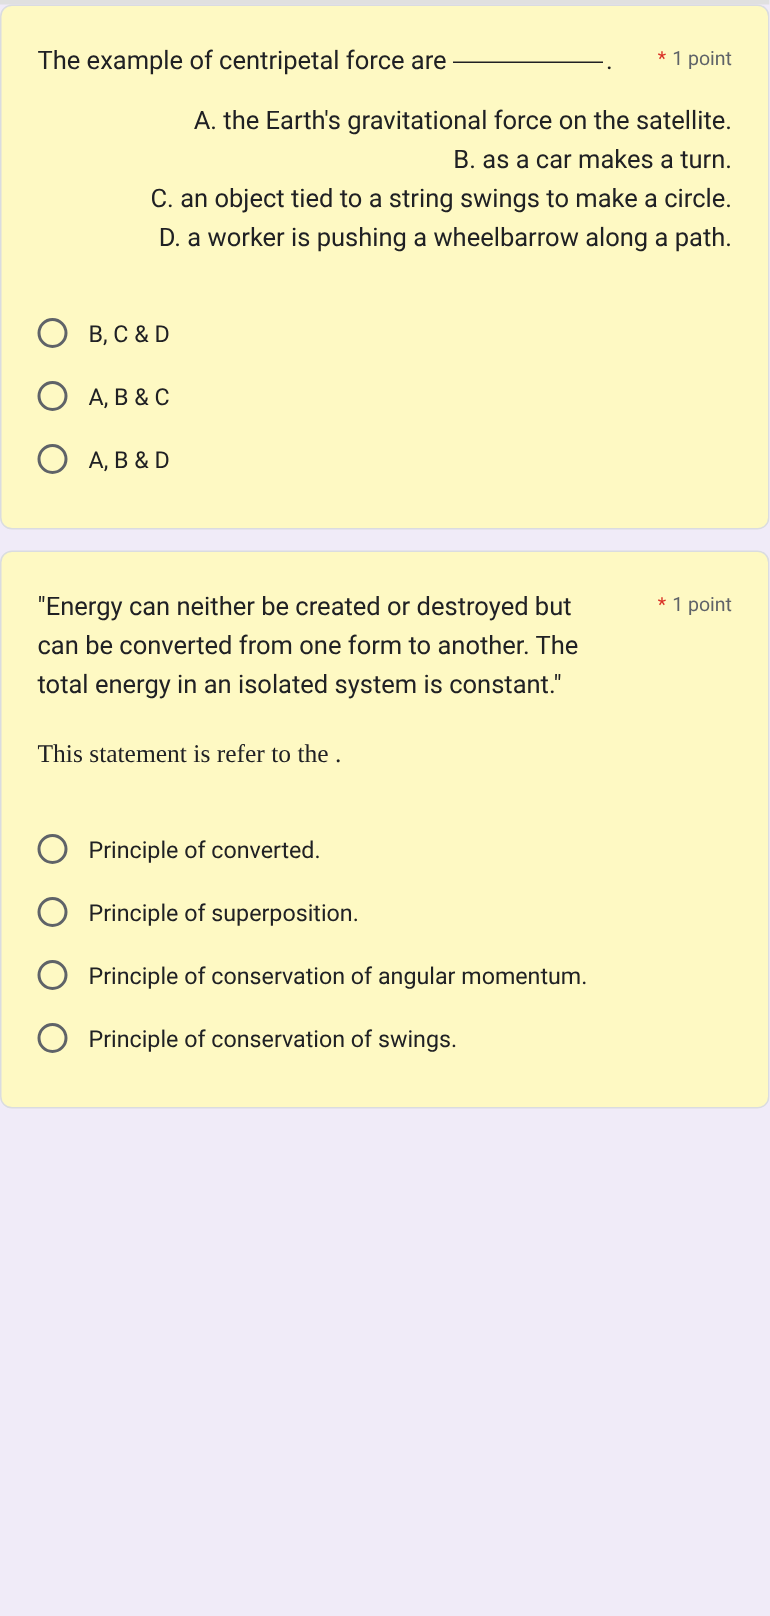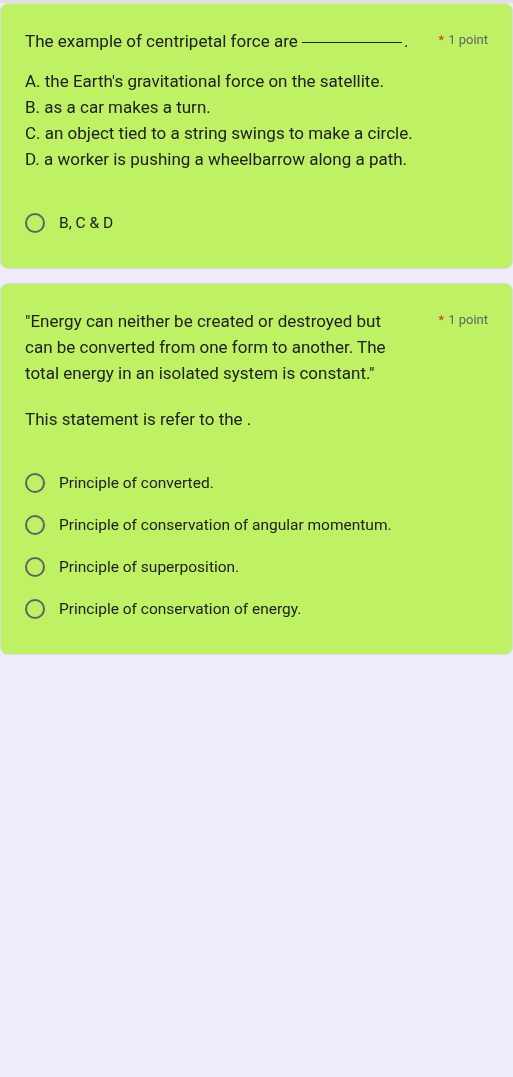--- a/index.html
+++ b/index.html
@@ -7,21 +7,21 @@
     font-family: Roboto, Arial, sans-serif;
     background: #f0ebf8;
     width: 513px;
     color: #202124;
   }
   .top-bar {
     height: 3px;
     background: #e0e0e0;
   }
   .card {
-    background: #bef264;
+    background: #fef9c3;
     border: 1px solid #dadce0;
     border-radius: 8px;
     margin: 0 0 14px 0;
     padding: 24px 24px 24px 24px;
   }
   .card:first-of-type {
     border-top-left-radius: 0;
     border-top-right-radius: 0;
     border-top: none;
   }
@@ -61,27 +61,28 @@
     font-size: 17px;
     line-height: 26px;
     color: #202124;
     margin-top: 14px;
   }
   .sub-text2 {
     font-size: 17px;
     line-height: 26px;
     color: #202124;
     margin-top: 20px;
+    font-family: Liberation Serif, serif;
   }
   .options {
     margin-top: 30px;
   }
   .option {
     display: flex;
-    align-items: center;
+    align-items: flex-start;
     gap: 14px;
     padding: 10px 0;
     cursor: pointer;
   }
   .radio {
     width: 20px;
     height: 20px;
     border: 2px solid #5f6368;
     border-radius: 50%;
     flex-shrink: 0;
@@ -99,28 +100,36 @@
 
 <div class="card">
   <div class="q-header">
     <div class="q-text">
       <span>The example of centripetal force are </span><span class="blank"></span><span>.</span>
     </div>
     <div class="points">
       <span class="req">*</span><span>1 point</span>
     </div>
   </div>
-  <div class="sub-text" style="white-space: pre-line;">A. the Earth's gravitational force on the satellite.
+  <div class="sub-text" style="white-space: pre-line; text-align: right;">A. the Earth's gravitational force on the satellite.
 B. as a car makes a turn.
 C. an object tied to a string swings to make a circle.
 D. a worker is pushing a wheelbarrow along a path.</div>
   <div class="options">
     <div class="option">
       <div class="radio"></div>
       <div class="option-label">B, C &amp; D</div>
+    </div>
+    <div class="option">
+      <div class="radio"></div>
+      <div class="option-label">A, B &amp; C</div>
+    </div>
+    <div class="option">
+      <div class="radio"></div>
+      <div class="option-label">A, B &amp; D</div>
     </div>
   </div>
 </div>
 
 <div class="card">
   <div class="q-header">
     <div class="q-text">"Energy can neither be created or destroyed but can be converted from one form to another. The total energy in an isolated system is constant."</div>
     <div class="points">
       <span class="req">*</span><span>1 point</span>
     </div>
@@ -128,24 +137,24 @@
   <div class="sub-text2">
     <span>This statement is refer to the </span><span class="blank"></span><span>.</span>
   </div>
   <div class="options">
     <div class="option">
       <div class="radio"></div>
       <div class="option-label">Principle of converted.</div>
     </div>
     <div class="option">
       <div class="radio"></div>
+      <div class="option-label">Principle of superposition.</div>
+    </div>
+    <div class="option">
+      <div class="radio"></div>
       <div class="option-label">Principle of conservation of angular momentum.</div>
     </div>
     <div class="option">
       <div class="radio"></div>
-      <div class="option-label">Principle of superposition.</div>
-    </div>
-    <div class="option">
-      <div class="radio"></div>
-      <div class="option-label">Principle of conservation of energy.</div>
+      <div class="option-label">Principle of conservation of swings.</div>
     </div>
   </div>
 </div>
 
 </body></html>

